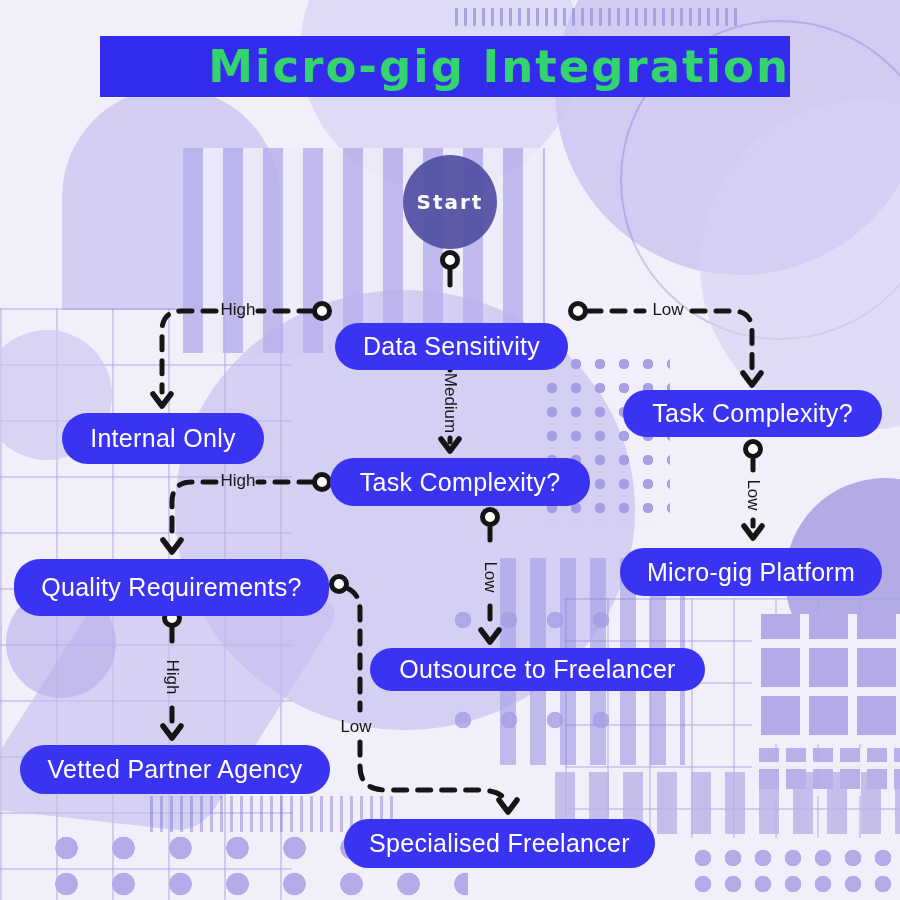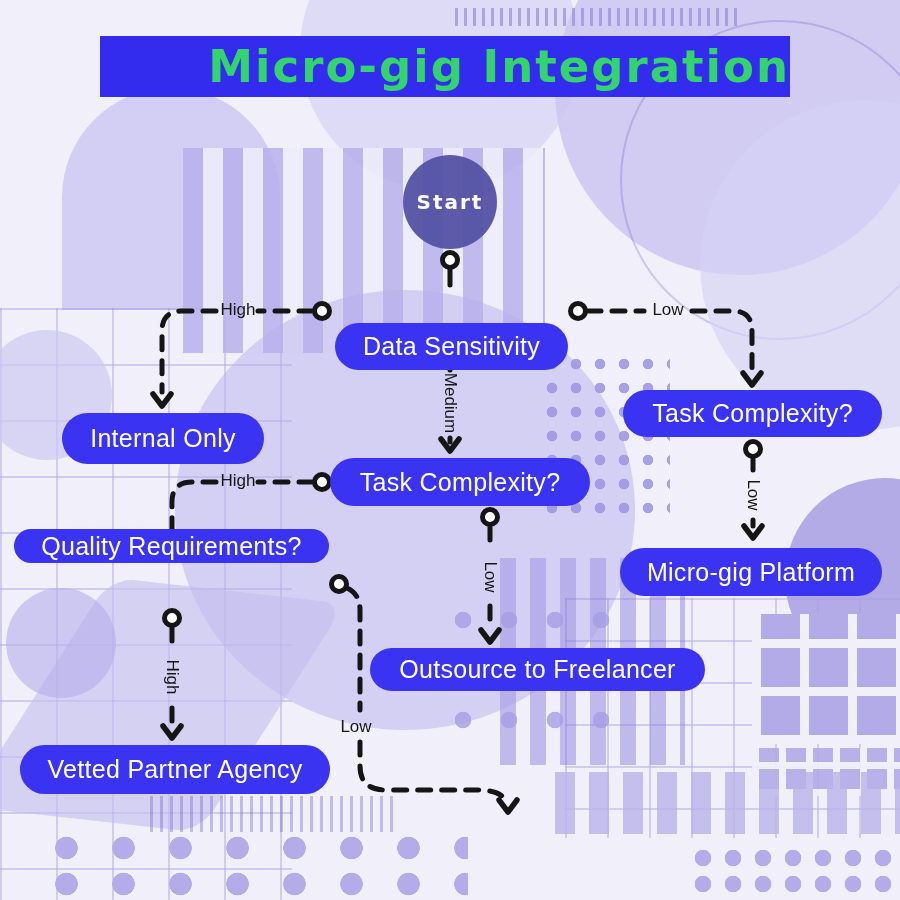--- a/index.html
+++ b/index.html
@@ -79,21 +79,21 @@
   .edge-dot{fill:#ffffff;stroke:var(--connector);stroke-width:5;}
   .edge-arrow{fill:none;stroke:var(--connector);stroke-width:5.5;stroke-linecap:round;stroke-linejoin:round;}
 
   
   .pill{position:absolute;background:var(--node-blue);color:#ffffff;border-radius:26px;
     display:flex;align-items:center;justify-content:center;font-size:25px;letter-spacing:.3px;z-index:3;}
   .n-data{left:335px;top:287px;width:233px;height:47px;margin-top:36px;}
   .n-internal{left:62px;top:413px;width:202px;height:51px;}
   .n-tc-right{left:623px;top:390px;width:259px;height:47px;}
   .n-tc-center{left:330px;top:458px;width:260px;height:48px;}
-  .n-quality{left:14px;top:529px;width:315px;height:34px;}
+  .n-quality{left:14px;top:559px;width:315px;height:57px;}
   .n-microgig{left:620px;top:548px;width:262px;height:48px;text-align:center;}
   .n-outsource{left:370px;top:648px;width:335px;height:43px;}
   .n-vetted{left:20px;top:745px;width:310px;height:49px;}
   .n-specialised{left:344px;top:819px;width:311px;height:49px;}
 
   
   .hlabel,.vlabel{position:absolute;color:#161616;font-size:17px;white-space:nowrap;z-index:4;}
   .hlabel{transform:translate(-50%,-50%);}
   .vlabel{transform:translate(-50%,-50%) rotate(90deg);}
   .el-high-left{left:238px;top:310px;}
@@ -203,20 +203,21 @@
   <div class="start">Start</div>
 
   <div class="pill n-data">Data Sensitivity</div>
   <div class="pill n-internal">Internal Only</div>
   <div class="pill n-tc-right">Task Complexity?</div>
   <div class="pill n-tc-center">Task Complexity?</div>
   <div class="pill n-quality">Quality Requirements?</div>
   <div class="pill n-microgig">Micro-gig Platform</div>
   <div class="pill n-outsource">Outsource to Freelancer</div>
   <div class="pill n-vetted">Vetted Partner Agency</div>
+  <div class="pill n-specialised">Specialised Freelancer</div>
 
   <div class="hlabel el-high-left">High</div>
   <div class="hlabel el-low-right">Low</div>
   <div class="vlabel el-medium">Medium</div>
   <div class="hlabel el-high-tc">High</div>
   <div class="vlabel el-low-center">Low</div>
   <div class="vlabel el-low-tcr">Low</div>
   <div class="vlabel el-high-qr">High</div>
   <div class="hlabel el-low-qr">Low</div>
 

